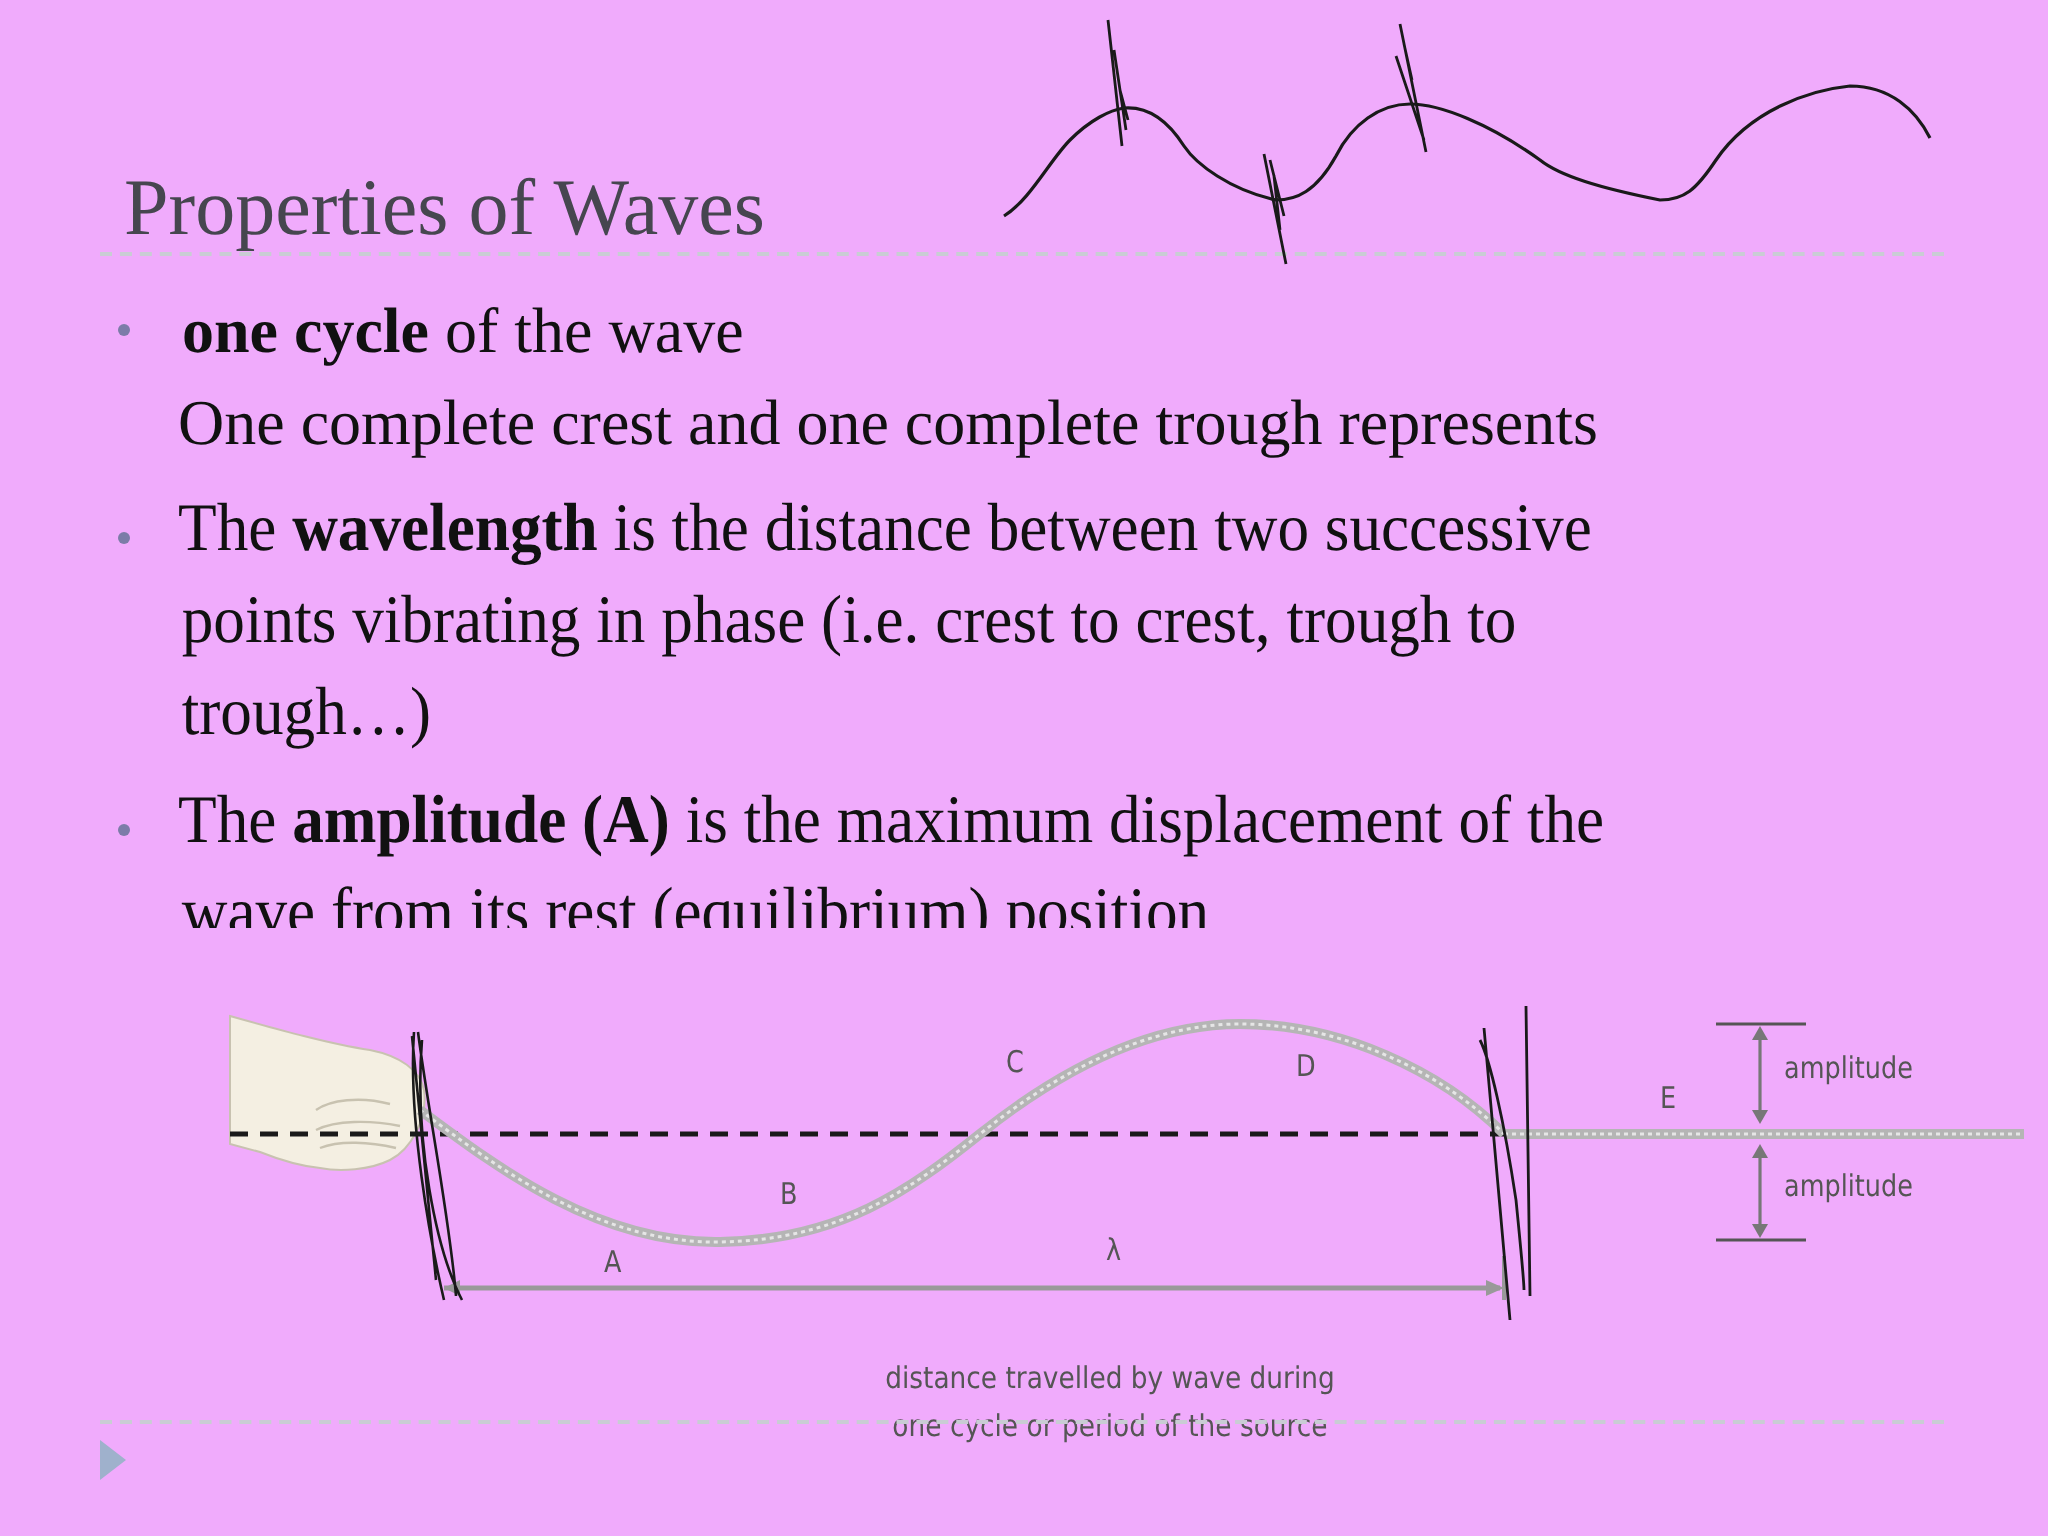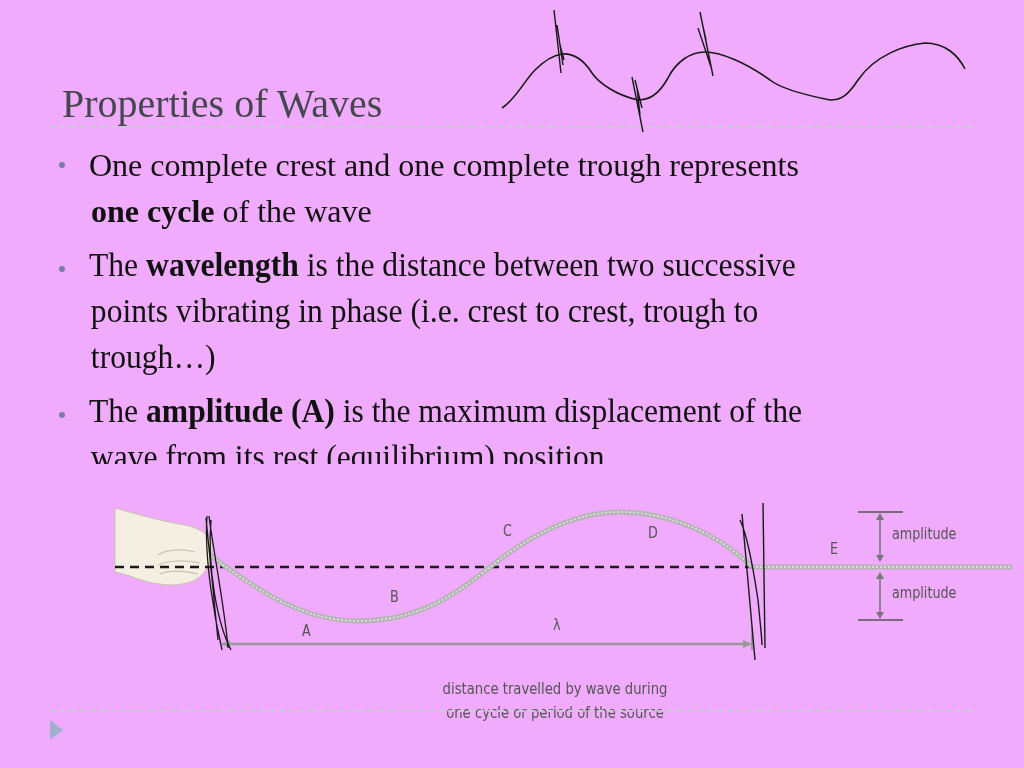--- a/index.html
+++ b/index.html
@@ -126,22 +126,22 @@
 
     <path d="M554,10 L561,73 M557,25 L563,65 M560,45 L564,60" fill="none" stroke="#1a1a1a" stroke-width="1.4"></path>
     <path d="M632,77 L643,132 M637,88 L640,115 M635,80 L642,108" fill="none" stroke="#1a1a1a" stroke-width="1.4"></path>
     <path d="M700,12 L713,76 M698,28 L712,70 M702,22 L706,40" fill="none" stroke="#1a1a1a" stroke-width="1.4"></path>
   </svg>
 
   <div class="bullets">
     <div class="bullet b1">
       <span class="dot"></span>
       <div class="text">
+        <span class="line cont"><b>one cycle</b><span> of the wave</span></span>
         <span class="line"><span>One complete crest and one complete trough represents</span></span>
-        <span class="line cont"><b>one cycle</b><span> of the wave</span></span>
       </div>
     </div>
 
     <div class="bullet b2">
       <span class="dot"></span>
       <div class="text">
         <span class="line"><span>The </span><b>wavelength</b><span> is the distance between two successive</span></span>
         <span class="line cont"><span>points vibrating in phase (i.e. crest to crest, trough to</span></span>
         <span class="line cont"><span>trough…)</span></span>
       </div>

